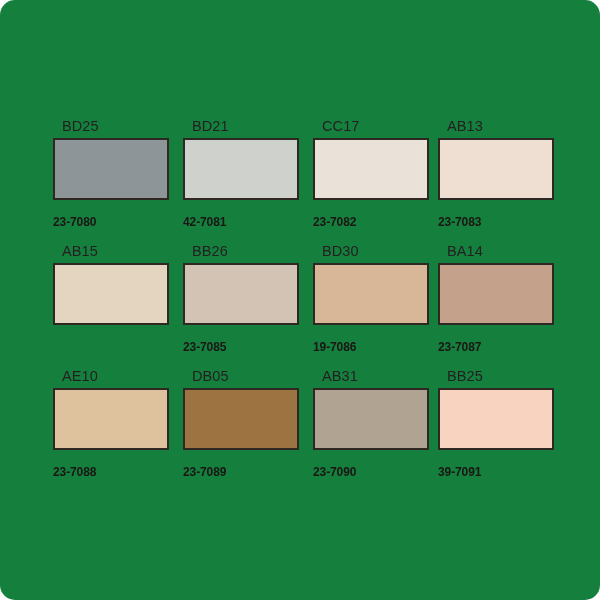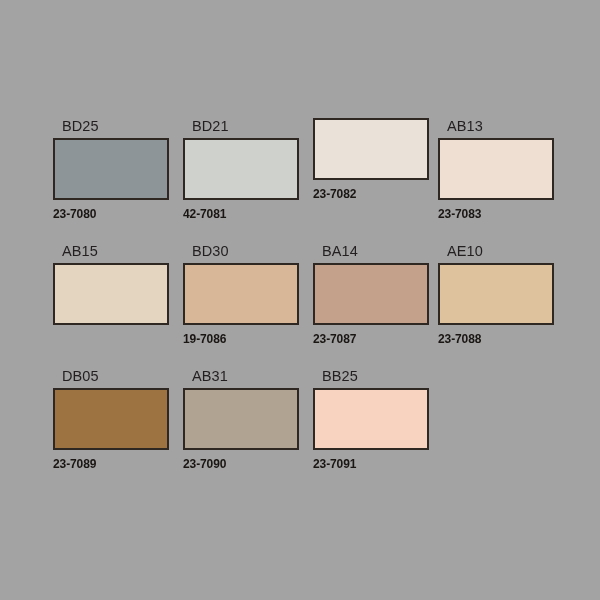--- a/index.html
+++ b/index.html
@@ -55,58 +55,64 @@
     box-sizing: content-box;
     display: block;
   }
 
   .swatch-code {
     font-size: 12px;
     font-weight: 700;
     color: #1a1614;
     letter-spacing: -0.1px;
     line-height: 14px;
-    margin-top: 7px;
+    margin-top: 15px;
     white-space: nowrap;
   }
 </style>
 </head>
 <body>
 
-<div id="swatch-chart" style="background-color: #a3a3a3;">
+<div id="swatch-chart" style="background-color: #15803d; border-radius: 15px;">
   <div class="swatch-grid">
 
     <div class="swatch-cell">
       <div class="swatch-name">BD25</div>
       <div class="swatch-chip" style="background-color: rgb(141, 149, 153); border-color: rgb(47, 39, 34);"></div>
       <div class="swatch-code">23-7080</div>
     </div>
 
     <div class="swatch-cell">
       <div class="swatch-name">BD21</div>
       <div class="swatch-chip" style="background-color: rgb(206, 209, 204); border-color: rgb(47, 39, 34);"></div>
       <div class="swatch-code">42-7081</div>
     </div>
 
     <div class="swatch-cell">
+      <div class="swatch-name">CC17</div>
       <div class="swatch-chip" style="background-color: rgb(234, 226, 217); border-color: rgb(47, 39, 34);"></div>
       <div class="swatch-code">23-7082</div>
     </div>
 
     <div class="swatch-cell">
       <div class="swatch-name">AB13</div>
       <div class="swatch-chip" style="background-color: rgb(238, 223, 210); border-color: rgb(47, 39, 34);"></div>
       <div class="swatch-code">23-7083</div>
     </div>
 
     <div class="swatch-cell">
       <div class="swatch-name">AB15</div>
       <div class="swatch-chip" style="background-color: rgb(228, 213, 193); border-color: rgb(47, 39, 34);"></div>
     </div>
 
+    <div class="swatch-cell">
+      <div class="swatch-name">BB26</div>
+      <div class="swatch-chip" style="background-color: rgb(210, 195, 180); border-color: rgb(47, 39, 34);"></div>
+      <div class="swatch-code">23-7085</div>
+    </div>
 
     <div class="swatch-cell">
       <div class="swatch-name">BD30</div>
       <div class="swatch-chip" style="background-color: rgb(215, 183, 152); border-color: rgb(47, 39, 34);"></div>
       <div class="swatch-code">19-7086</div>
     </div>
 
     <div class="swatch-cell">
       <div class="swatch-name">BA14</div>
       <div class="swatch-chip" style="background-color: rgb(195, 161, 139); border-color: rgb(47, 39, 34);"></div>
@@ -127,17 +133,17 @@
 
     <div class="swatch-cell">
       <div class="swatch-name">AB31</div>
       <div class="swatch-chip" style="background-color: rgb(177, 163, 146); border-color: rgb(47, 39, 34);"></div>
       <div class="swatch-code">23-7090</div>
     </div>
 
     <div class="swatch-cell">
       <div class="swatch-name">BB25</div>
       <div class="swatch-chip" style="background-color: rgb(248, 211, 191); border-color: rgb(47, 39, 34);"></div>
-      <div class="swatch-code">23-7091</div>
+      <div class="swatch-code">39-7091</div>
     </div>
 
   </div>
 </div>
 
 </body></html>

